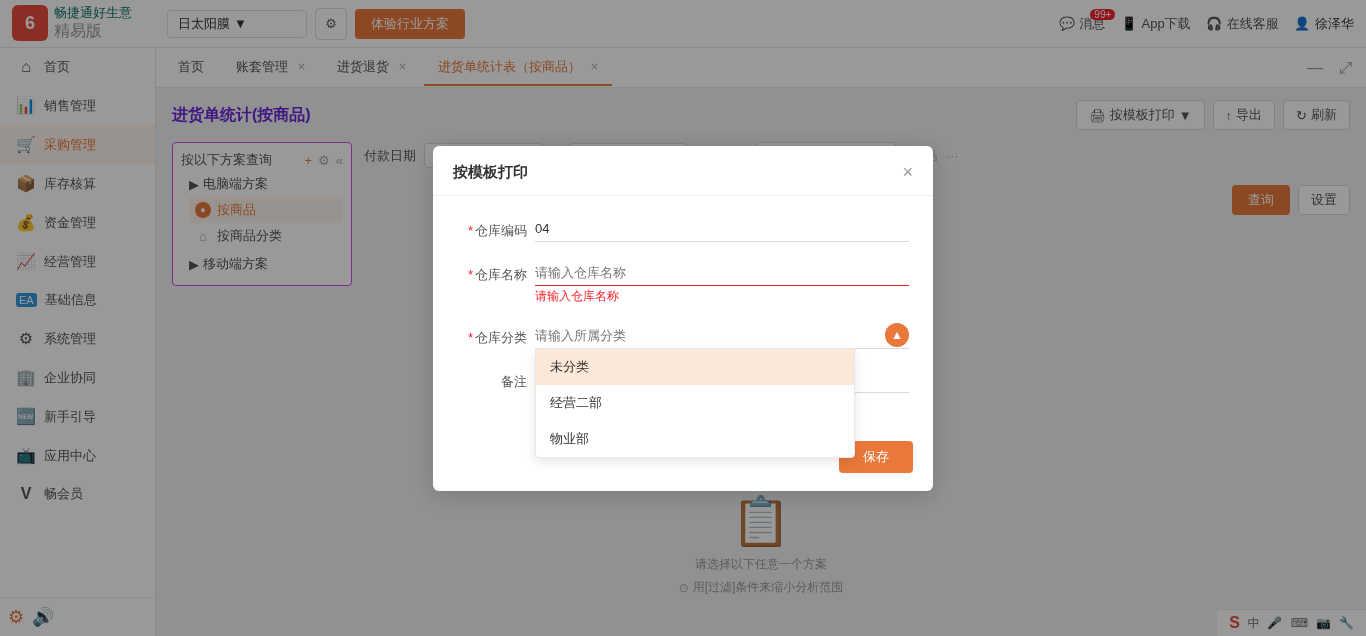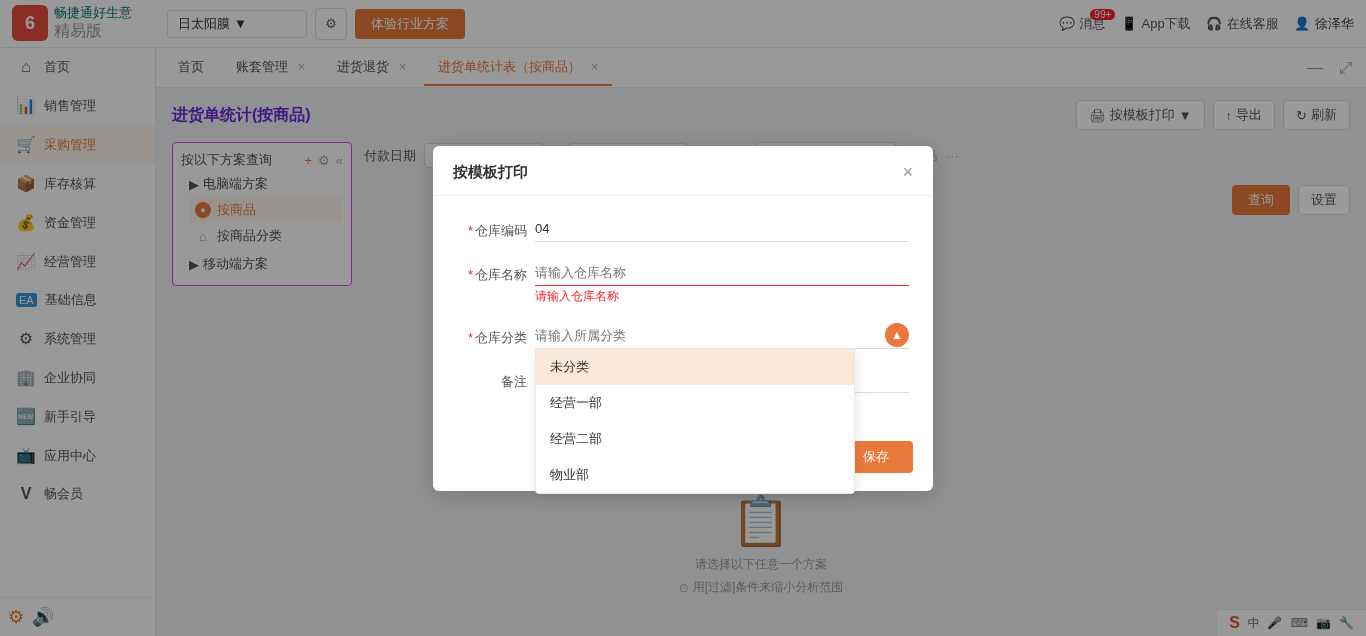--- a/index.html
+++ b/index.html
@@ -478,21 +478,20 @@
       <div class="form-row" style="position:relative;">
         <span class="form-label">
           <span class="required">*</span><span>仓库分类</span>
         </span>
         <div class="form-select-wrap" style="position:relative;">
           <input class="form-select-input" type="text" placeholder="请输入所属分类" style="">
           <div class="select-arrow">▲</div>
 
           <div class="dropdown-list">
             <div class="dropdown-item selected">未分类</div>
-            <div class="dropdown-item">经营一部</div>
             <div class="dropdown-item">经营二部</div>
             <div class="dropdown-item">物业部</div>
           </div>
         </div>
       </div>
 
       <div class="form-row">
         <span class="form-label">备注</span>
         <input class="form-input" type="text" style="">
       </div>

